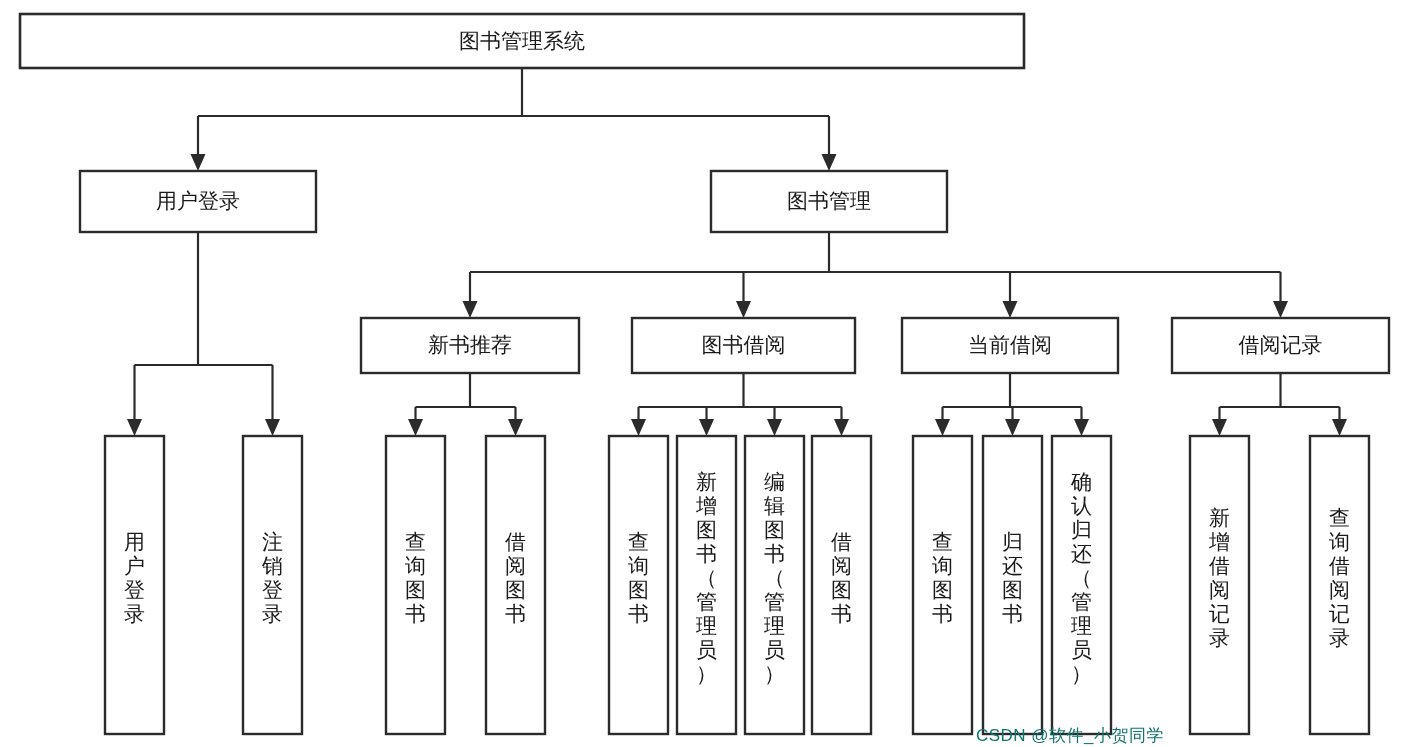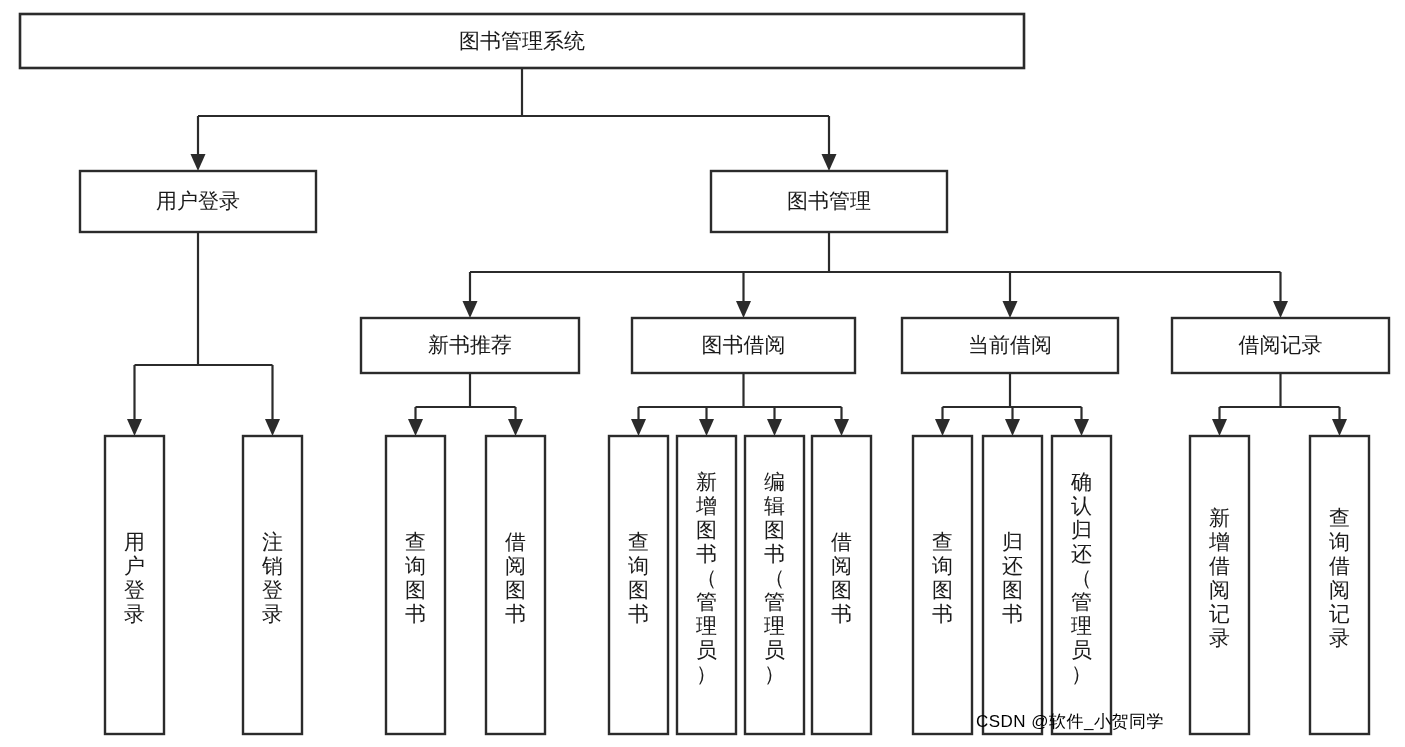--- a/index.html
+++ b/index.html
@@ -55,24 +55,24 @@
   }
   .node-label-vertical {
     font-family: "Liberation Sans", "DejaVu Sans", sans-serif;
     font-size: 21px;
     fill: #1a1a1a;
     text-anchor: middle;
   }
   .watermark {
     position: absolute;
     right: 8px;
-    bottom: 14px;
+    bottom: 0;
     font-family: "Liberation Sans", "DejaVu Sans", sans-serif;
     font-size: 17px;
-    color: #000000;
+    color: #0f766e;
     letter-spacing: 0.5px;
     white-space: nowrap;
     user-select: none;
     margin-top: 10px;
   }
 </style>
 </head>
 <body>
 
 <div id="diagram-root">

